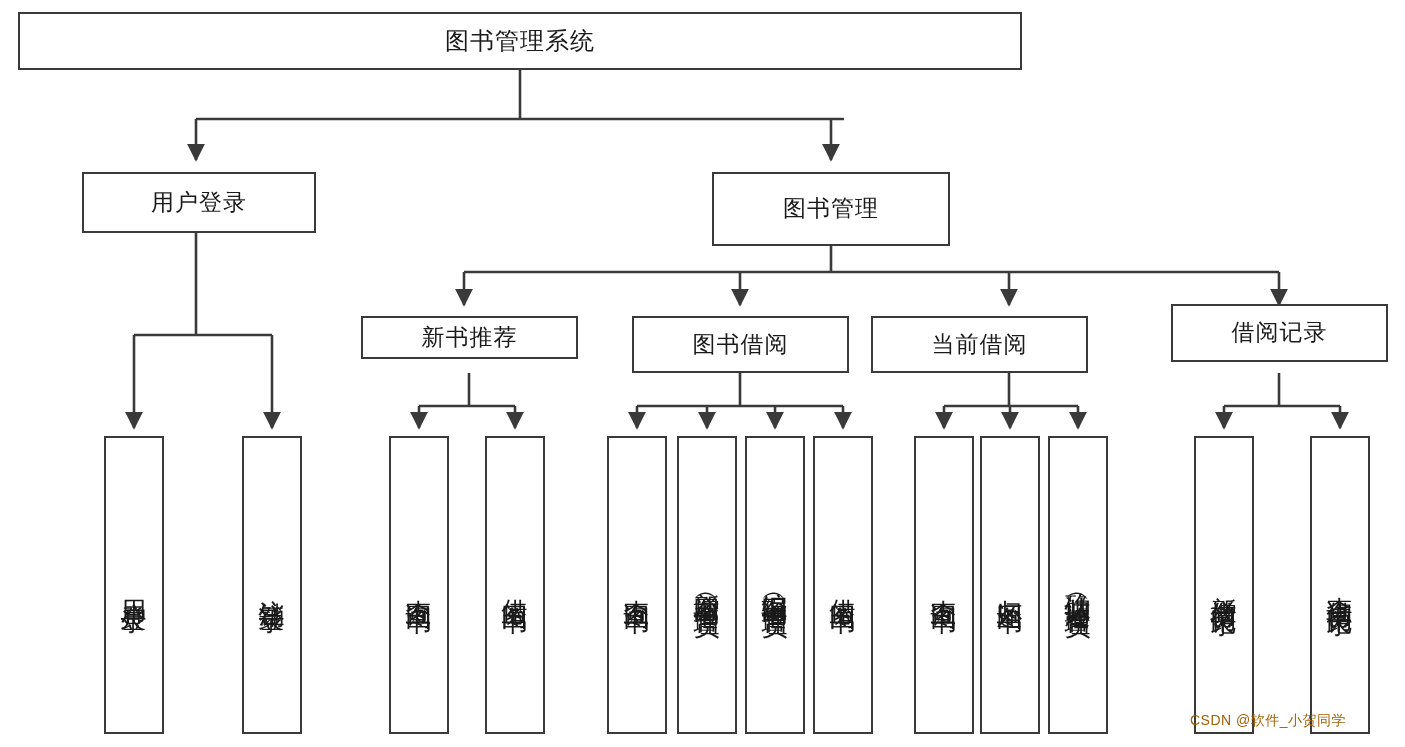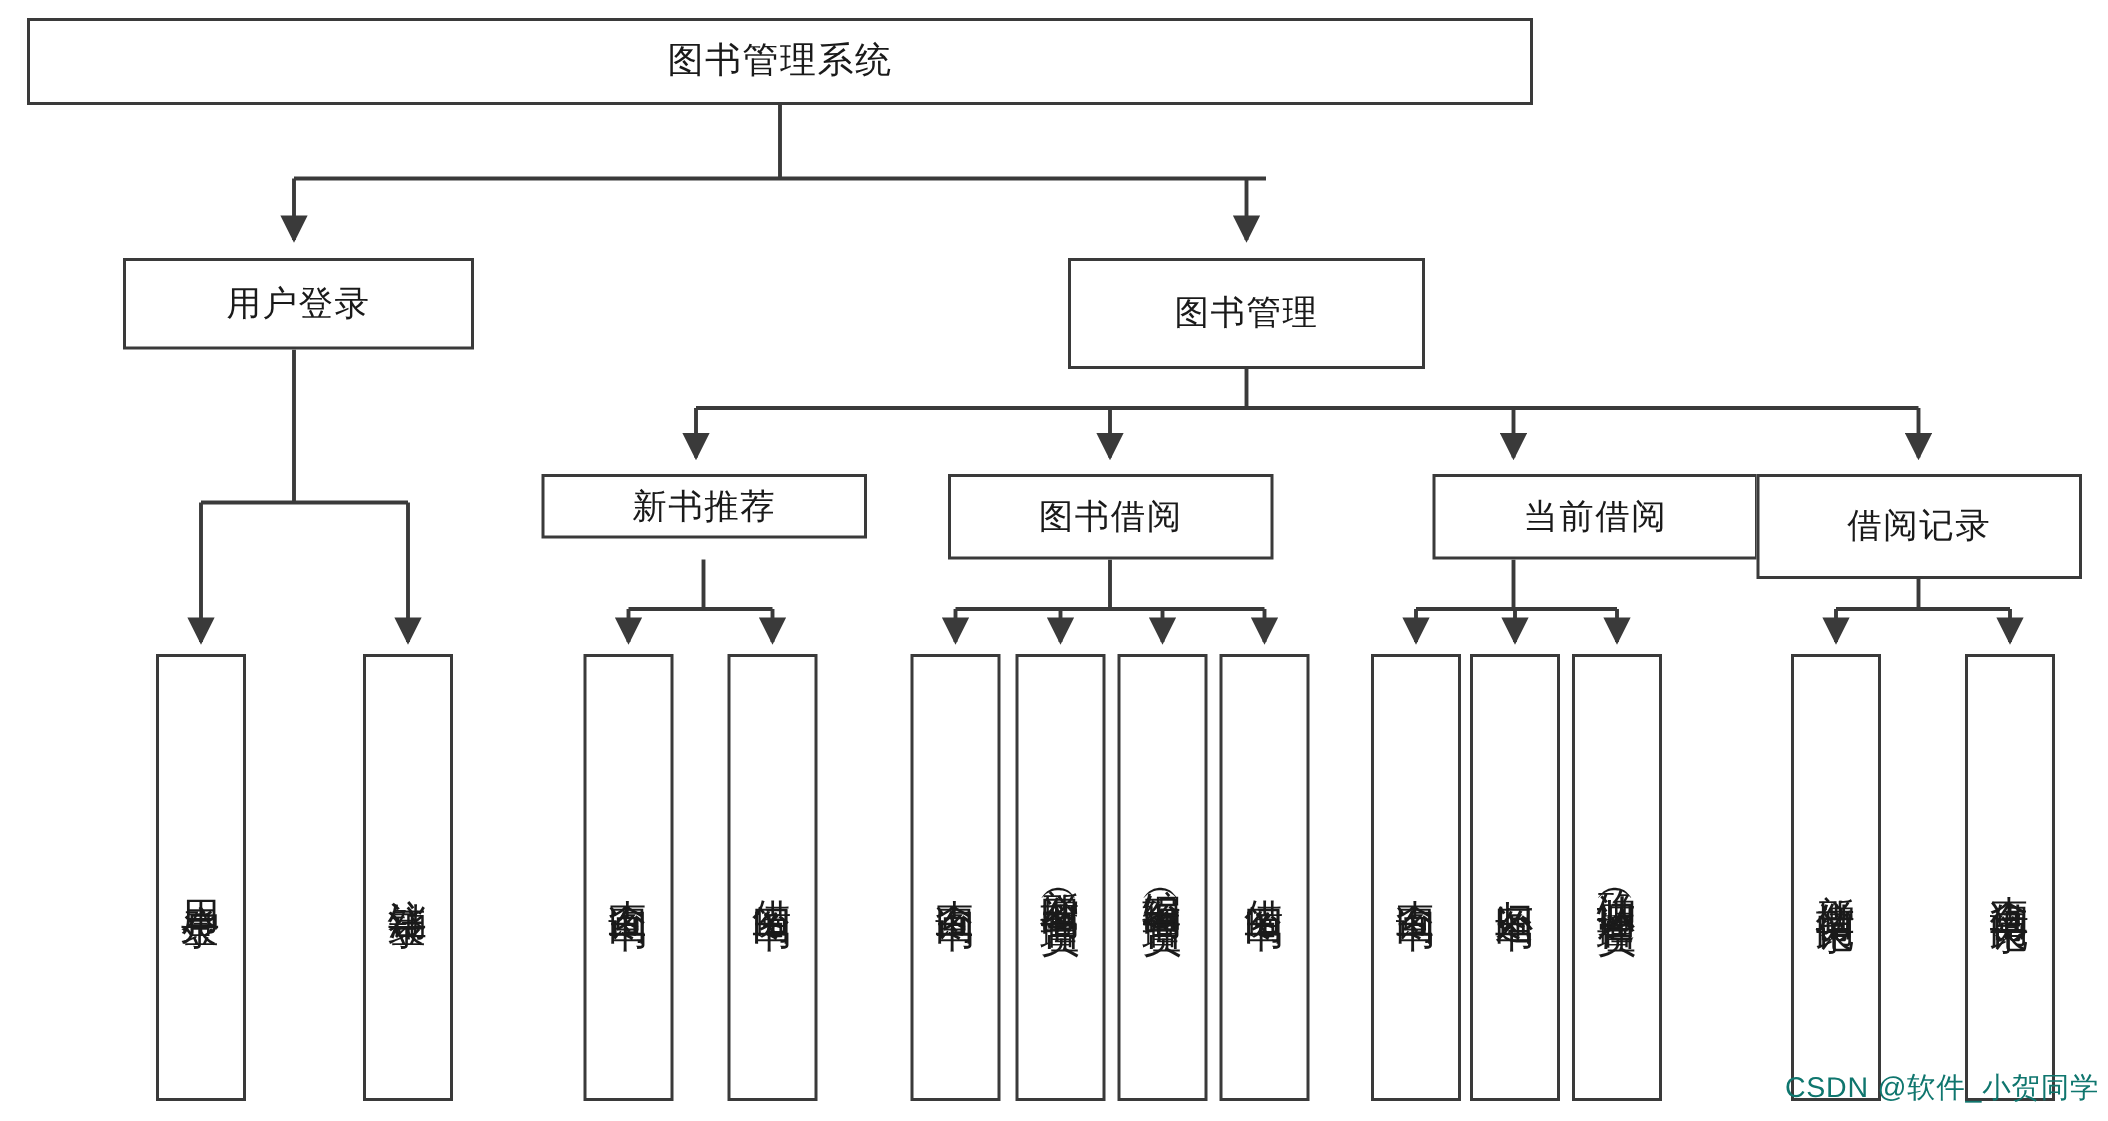--- a/index.html
+++ b/index.html
@@ -52,22 +52,22 @@
     writing-mode: vertical-rl;
     text-orientation: upright;
     font-size: 26px;
     letter-spacing: 3px;
     line-height: 1;
     white-space: nowrap;
   }
   .node.root .label { font-size: 24px; }
   .watermark {
     position: absolute;
-    color: #0f766e;
-    font-size: 19px;
+    color: #a16207;
+    font-size: 14px;
     letter-spacing: 0.5px;
     white-space: nowrap;
     user-select: none;
   }
 </style>
 </head>
 <body>
 
 <div id="canvas">
 
@@ -131,24 +131,24 @@
   <div class="node horizontal" style="left:712px; top:172px; width:238px; height:74px;">
     <span class="label">图书管理</span>
   </div>
 
   <div class="node horizontal" style="left:361px; top:316px; width:217px; height:43px;">
     <span class="label">新书推荐</span>
   </div>
   <div class="node horizontal" style="left:632px; top:316px; width:217px; height:57px;">
     <span class="label">图书借阅</span>
   </div>
-  <div class="node horizontal" style="left:955px; top:316px; width:217px; height:57px;">
+  <div class="node horizontal" style="left:871px; top:316px; width:217px; height:57px;">
     <span class="label">当前借阅</span>
   </div>
-  <div class="node horizontal" style="left:1171px; top:316px; width:217px; height:70px;">
+  <div class="node horizontal" style="left:1171px; top:304px; width:217px; height:58px;">
     <span class="label">借阅记录</span>
   </div>
 
   <div class="node vertical" style="left:104px; top:436px; width:60px; height:298px;">
     <span class="label">用户登录</span>
   </div>
   <div class="node vertical" style="left:242px; top:436px; width:60px; height:298px;">
     <span class="label">注销登录</span>
   </div>
 

